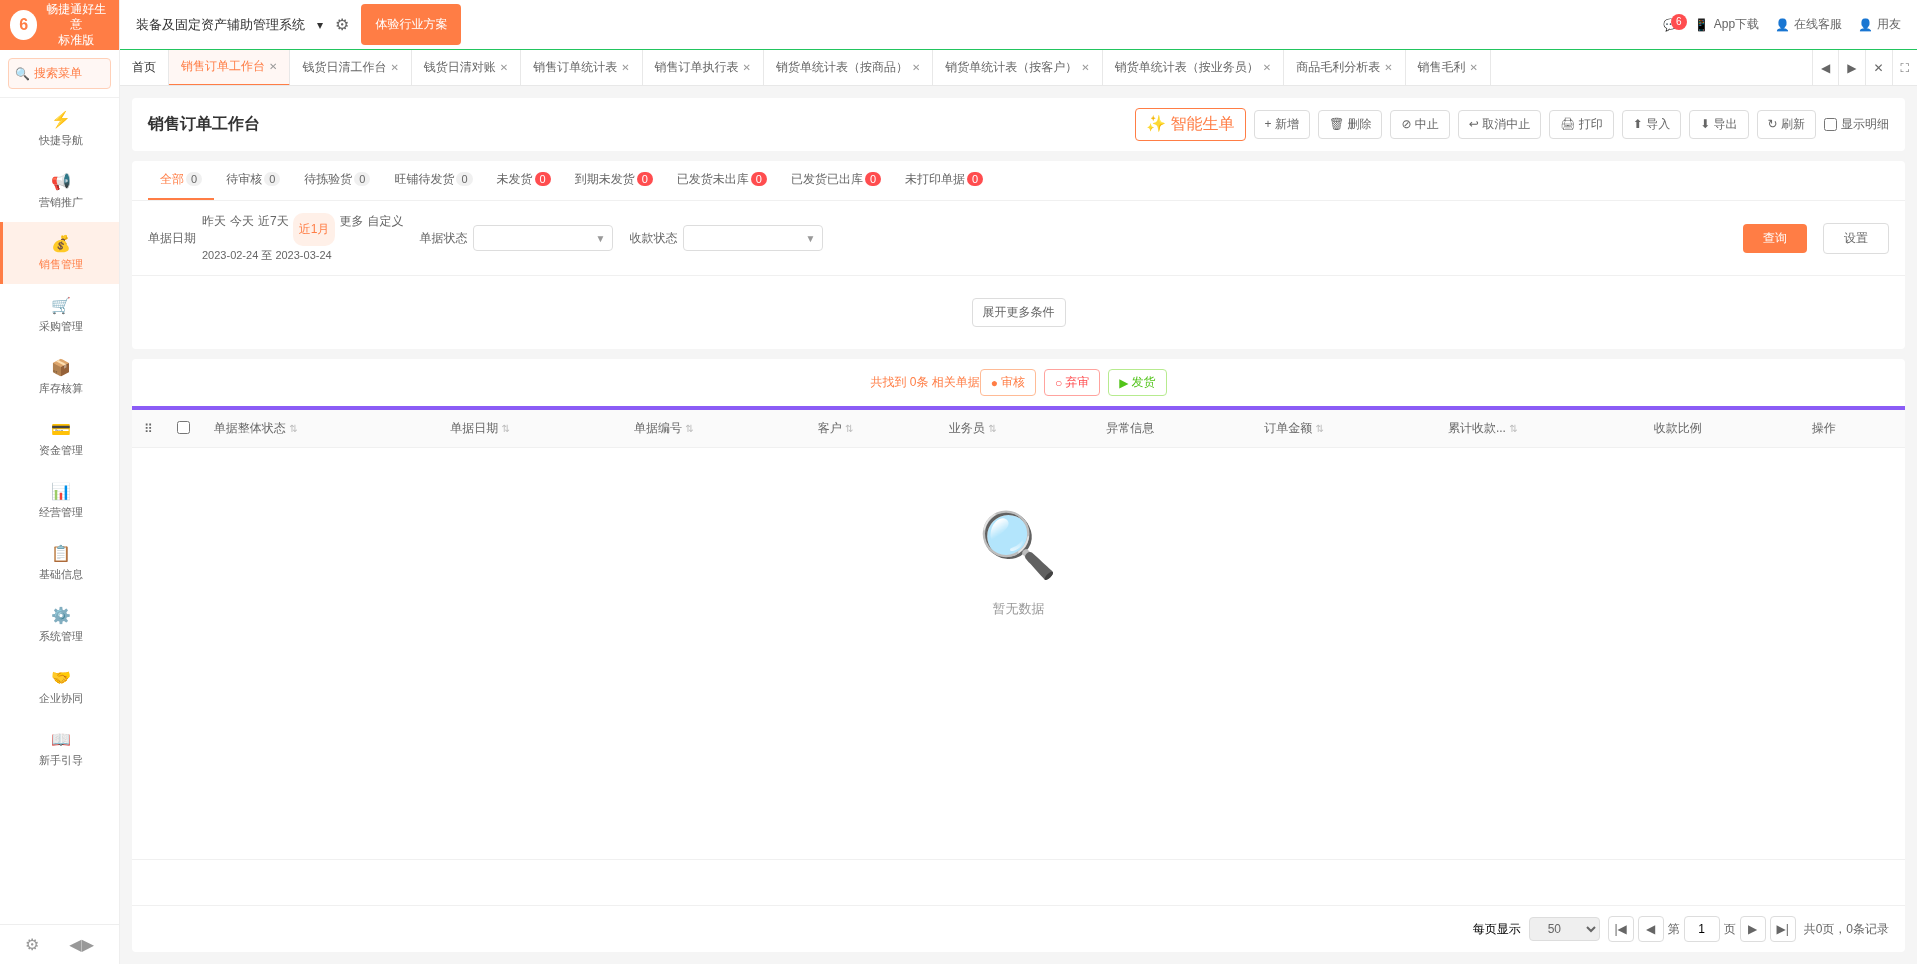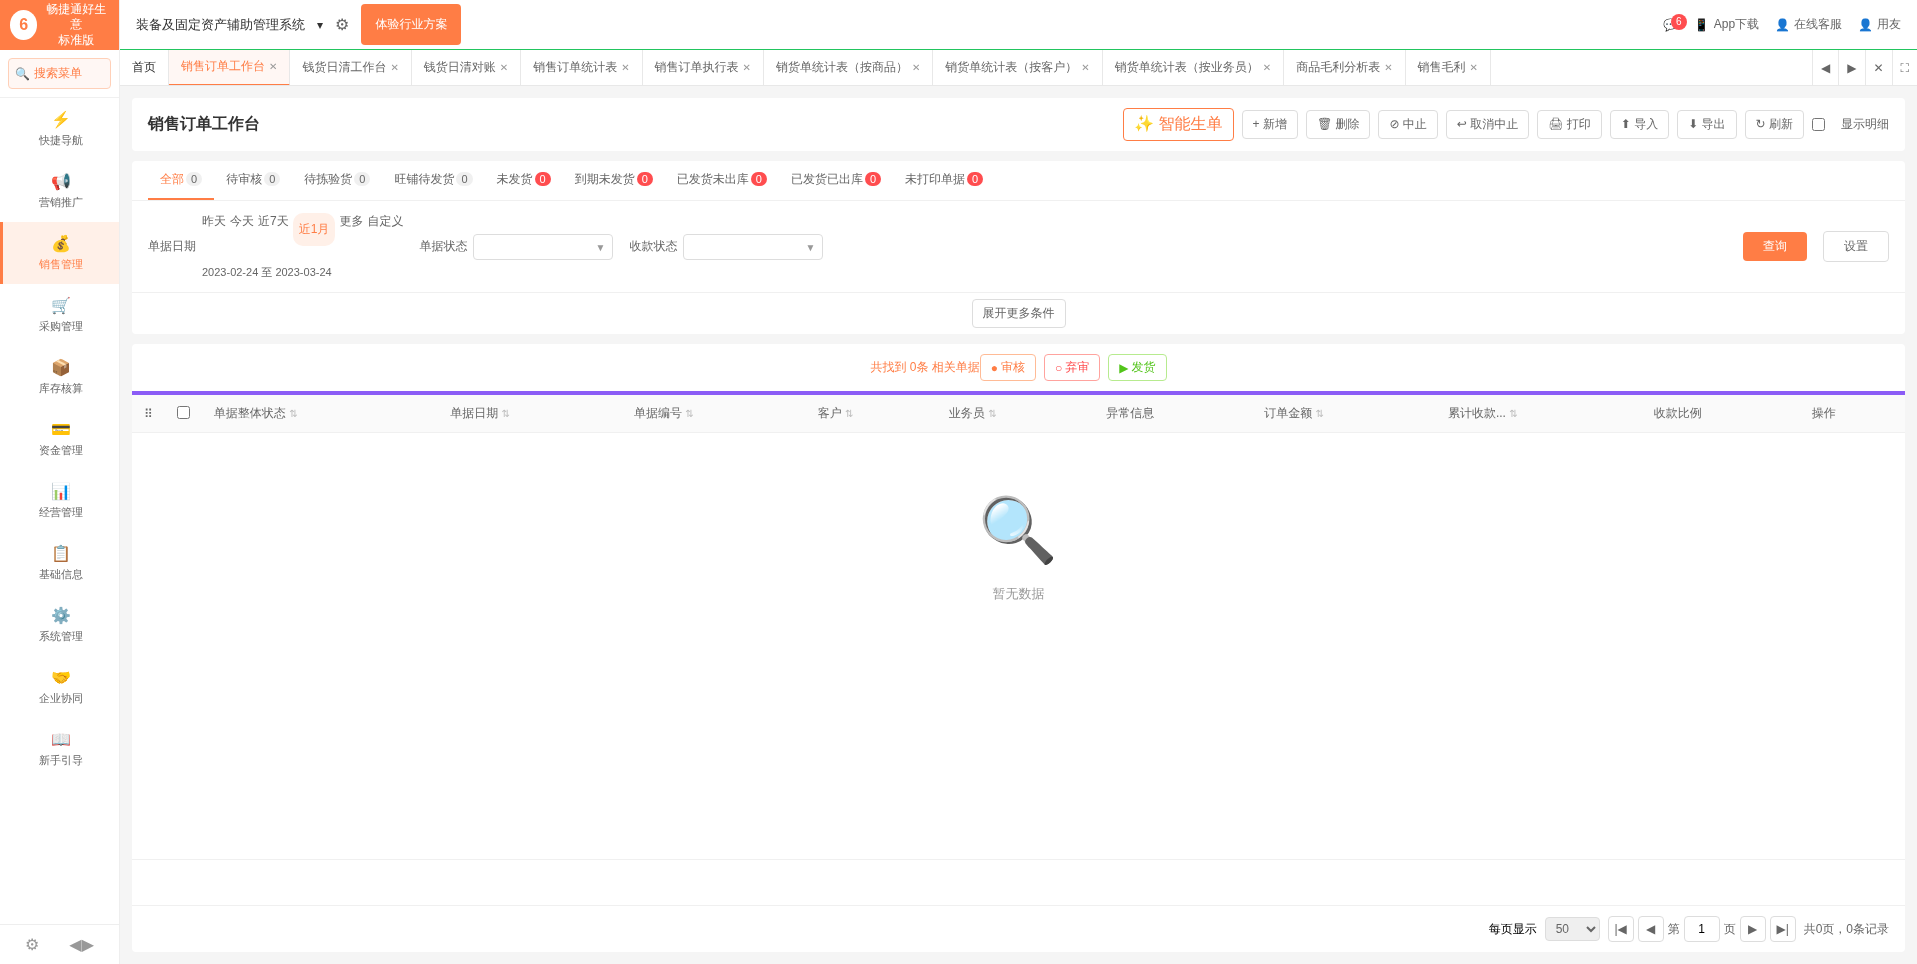--- a/index.html
+++ b/index.html
@@ -42,41 +42,41 @@
 
     
     .content { flex: 1; overflow: auto; background: #f5f5f5; padding: 12px; display: flex; flex-direction: column; gap: 10px; }
 
     
     .page-header { background: white; padding: 10px 16px; border-radius: 4px; display: flex; align-items: center; justify-content: space-between; }
     .page-title { font-size: 16px; font-weight: bold; color: #333; }
     .page-actions { display: flex; align-items: center; gap: 8px; }
     .btn-smart { background: white; border: 1px solid #ff7d45; color: #ff7d45; padding: 5px 10px; border-radius: 4px; cursor: pointer; font-size: 16px; display: flex; align-items: center; gap: 4px; }
     .btn-action { background: white; border: 1px solid #ddd; color: #666; padding: 5px 10px; border-radius: 4px; cursor: pointer; font-size: 12px; display: flex; align-items: center; gap: 4px; }
-    .checkbox-show { display: flex; align-items: center; gap: 16px; font-size: 12px; color: #666; }
+    .checkbox-show { display: flex; align-items: center; gap: 4px; font-size: 12px; color: #666; }
 
     
     .filter-tabs { background: white; border-radius: 4px; overflow: hidden; }
     .filter-tab-list { display: flex; border-bottom: 1px solid #f0f0f0; padding: 0 16px; }
     .filter-tab { padding: 10px 12px; cursor: pointer; color: #666; font-size: 12px; border-bottom: 2px solid transparent; white-space: nowrap; }
     .filter-tab.active { color: #ff7d45; border-bottom: 2px solid #ff7d45; }
     .filter-tab .badge { background: #f0f0f0; color: #666; border-radius: 10px; padding: 1px 5px; font-size: 11px; margin-left: 2px; }
     .filter-tab .badge.orange { background: #ff4d4f; color: white; }
 
     
     .filter-form { padding: 12px 16px; display: flex; align-items: center; gap: 16px; flex-wrap: wrap; }
     .filter-group { display: flex; align-items: center; gap: 6px; }
     .filter-label { color: #666; font-size: 12px; white-space: nowrap; }
     .filter-date-option { cursor: pointer; color: #666; }
     .filter-date-option.active { color: #ff7d45; background: #fff0e8; padding: 8px 6px; border-radius: 10px; }
     .filter-date-range { color: #666; font-size: 11px; margin-top: 0; }
     .filter-select { border: 1px solid #ddd; border-radius: 4px; padding: 5px 24px 5px 8px; font-size: 12px; color: #666; background: white; cursor: pointer; min-width: 140px; appearance: none; position: relative; }
     .filter-select-wrapper { position: relative; display: inline-block; }
     .filter-select-wrapper::after { content: '▼'; position: absolute; right: 8px; top: 50%; transform: translateY(-50%); color: #999; font-size: 10px; pointer-events: none; }
-    .btn-expand { background: white; border: 1px solid #ddd; color: #666; padding: 5px 10px; border-radius: 4px; cursor: pointer; font-size: 12px; display: flex; align-items: center; gap: 4px; margin: 0 auto; }
+    .btn-expand { background: white; border: 1px solid #ddd; color: #666; padding: 5px 10px; border-radius: 4px; cursor: pointer; font-size: 12px; display: flex; align-items: center; gap: 4px; margin: 16px auto; }
     .btn-query { background: #ff7d45; color: white; border: none; padding: 6px 20px; border-radius: 4px; cursor: pointer; font-size: 12px; }
     .btn-setting { background: white; border: 1px solid #ddd; color: #666; padding: 6px 20px; border-radius: 4px; cursor: pointer; font-size: 12px; }
 
     
     .table-area { background: white; border-radius: 4px; flex: 1; display: flex; flex-direction: column; }
     .table-toolbar { padding: 10px 16px; display: flex; align-items: center; justify-content: center; border-bottom: 4px solid #8b5cf6; }
     .table-count { font-size: 12px; color: #666; }
     .table-count span { color: #ff7d45; }
     .table-actions { display: flex; align-items: center; gap: 8px; }
     .tbl-btn { border: 1px solid #ddd; background: white; color: #666; padding: 4px 10px; border-radius: 4px; cursor: pointer; font-size: 12px; display: flex; align-items: center; gap: 3px; }
@@ -91,21 +91,21 @@
     .data-table td { padding: 10px 12px; font-size: 12px; color: #333; border-bottom: 1px solid #f8f8f8; }
     .table-wrapper { overflow: auto; flex: 1; }
 
     
     .empty-state { display: flex; flex-direction: column; align-items: center; justify-content: center; padding: 60px 0; gap: 12px; }
     .empty-icon { width: 80px; height: 80px; position: relative; }
     .empty-text { color: #999; font-size: 13px; }
 
     
     .pagination { padding: 10px 16px; display: flex; align-items: center; justify-content: flex-end; gap: 8px; border-top: 1px solid #f0f0f0; margin-top: 29px; }
-    .page-size-select { border: 1px solid #ddd; border-radius: 4px; padding: 3px 6px; font-size: 12px; color: #666; }
+    .page-size-select { border: 1px solid #ddd; border-radius: 4px; padding: 3px 14px; font-size: 12px; color: #666; }
     .page-nav { display: flex; align-items: center; gap: 4px; }
     .page-btn { border: 1px solid #ddd; background: white; width: 26px; height: 26px; display: flex; align-items: center; justify-content: center; border-radius: 4px; cursor: pointer; color: #666; font-size: 12px; }
     .page-input { border: 1px solid #ddd; width: 36px; height: 26px; text-align: center; border-radius: 4px; font-size: 12px; }
     .page-info { font-size: 12px; color: #666; }
 
     
     .content::-webkit-scrollbar { width: 6px; }
     .content::-webkit-scrollbar-track { background: #f5f5f5; }
     .content::-webkit-scrollbar-thumb { background: #ddd; border-radius: 3px; }
   </style>
@@ -289,21 +289,21 @@
           <div class="filter-tab"><span>未发货</span><span class="badge orange">0</span></div>
           <div class="filter-tab"><span>到期未发货</span><span class="badge orange">0</span></div>
           <div class="filter-tab"><span>已发货未出库</span><span class="badge orange">0</span></div>
           <div class="filter-tab"><span>已发货已出库</span><span class="badge orange">0</span></div>
           <div class="filter-tab"><span>未打印单据</span><span class="badge orange">0</span></div>
         </div>
 
       <div class="filter-form">
         <div class="filter-group">
           <span class="filter-label">单据日期</span>
-          <div style="display:flex;flex-direction:column;gap:19px;">
+          <div style="display:flex;flex-direction:column;gap:2px;">
             <div style="display:flex;gap:4px;" id="date-options-row">
                 <span class="filter-date-option">昨天</span>
                 <span class="filter-date-option">今天</span>
                 <span class="filter-date-option">近7天</span>
                 <span class="filter-date-option active">近1月</span>
                 <span class="filter-date-option">更多</span>
                 <span class="filter-date-option">自定义</span>
               </div>
             <div class="filter-date-range">2023-02-24 至 2023-03-24</div>
           </div>

